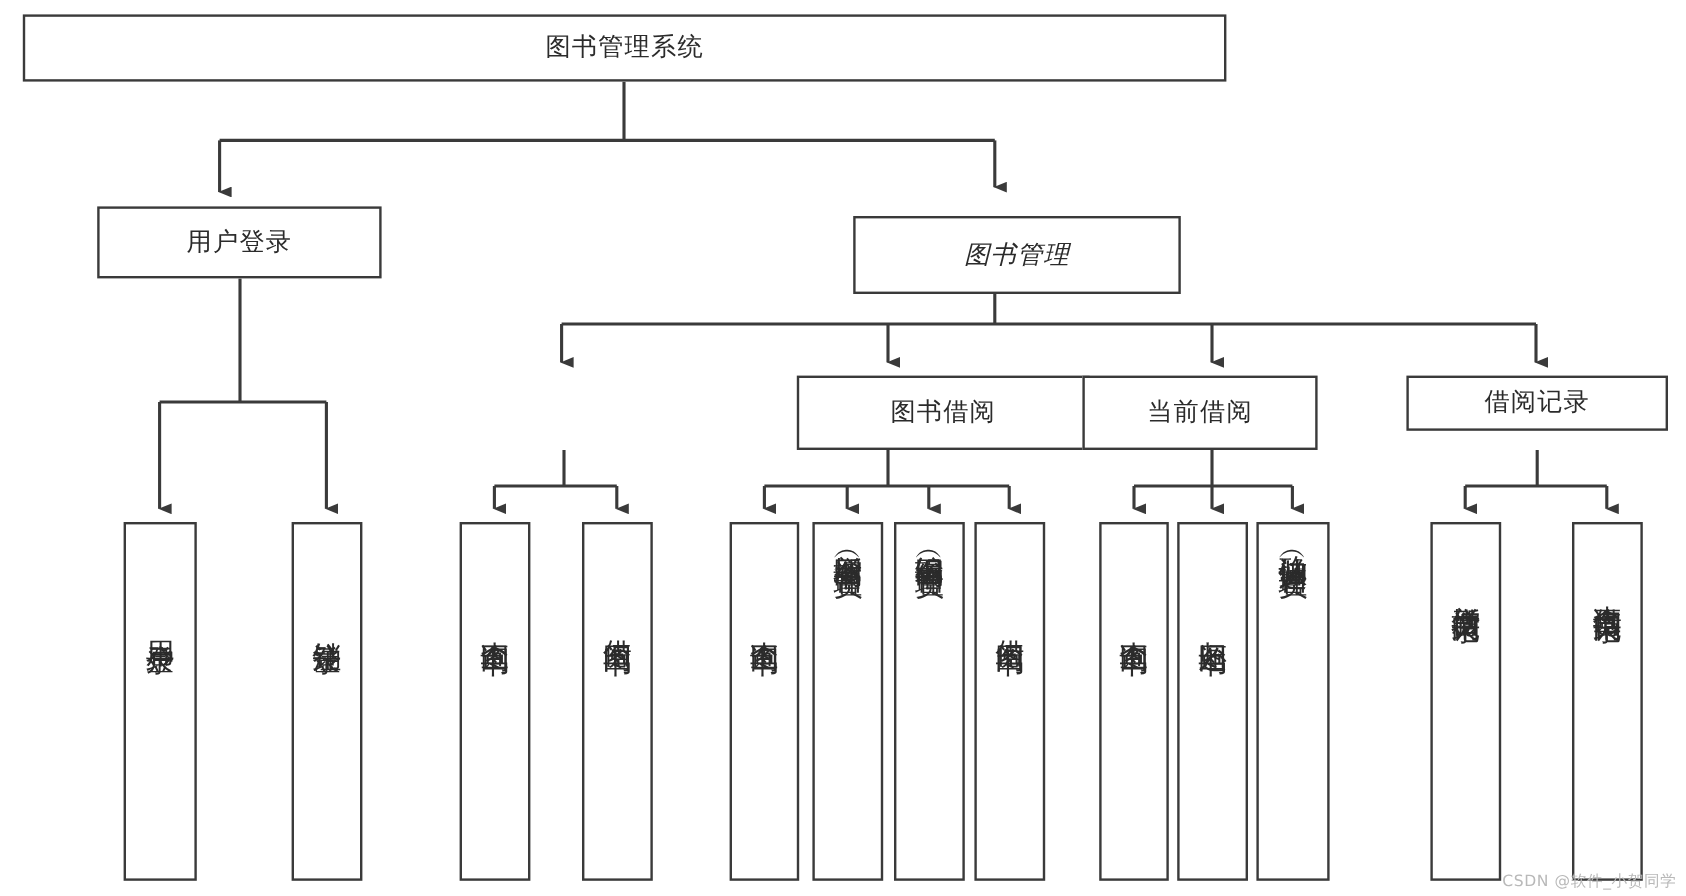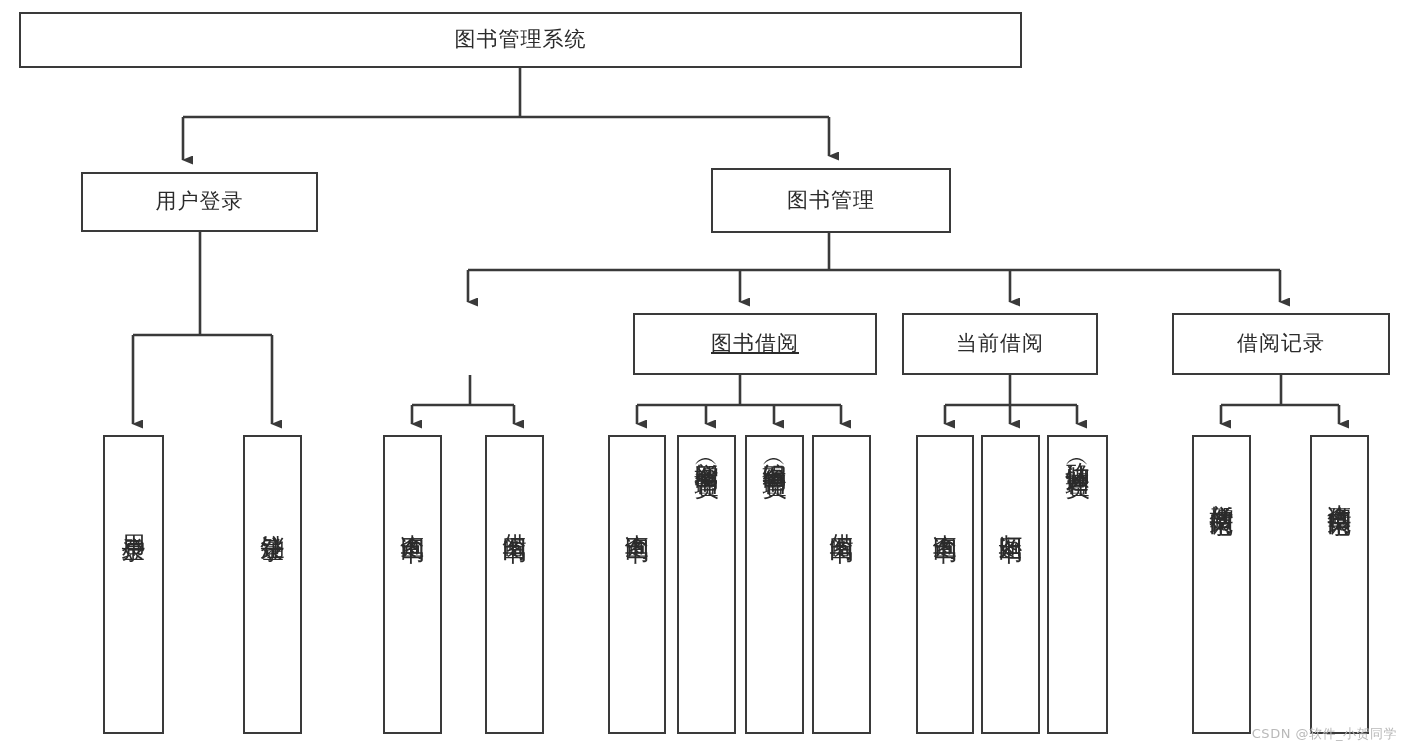--- a/index.html
+++ b/index.html
@@ -125,31 +125,31 @@
     </g>
   </svg>
 
   <div class="node horiz" style="left:19px; top:12px; width:1003px; height:56px;">
     <span>图书管理系统</span>
   </div>
 
   <div class="node horiz" style="left:81px; top:172px; width:237px; height:60px;">
     <span>用户登录</span>
   </div>
-  <div class="node horiz" style="left:711px; top:168px; width:240px; height:65px;">
+  <div class="node horiz" style="left:711px; top:180px; width:273px; height:65px;font-style:italic;">
     <span>图书管理</span>
   </div>
 
-  <div class="node horiz" style="left:633px; top:313px; width:244px; height:62px;text-decoration:underline;">
+  <div class="node horiz" style="left:664px; top:313px; width:244px; height:62px;">
     <span>图书借阅</span>
   </div>
   <div class="node horiz" style="left:902px; top:313px; width:196px; height:62px;">
     <span>当前借阅</span>
   </div>
-  <div class="node horiz" style="left:1172px; top:313px; width:218px; height:62px;">
+  <div class="node horiz" style="left:1172px; top:313px; width:218px; height:46px;">
     <span>借阅记录</span>
   </div>
 
   <div class="node vert pad-low" style="left:103px; top:435px; width:61px; height:299px;">
     <span class="vlabel">用户登录</span>
   </div>
   <div class="node vert pad-low" style="left:243px; top:435px; width:59px; height:299px;">
     <span class="vlabel">注销登录</span>
   </div>
 

